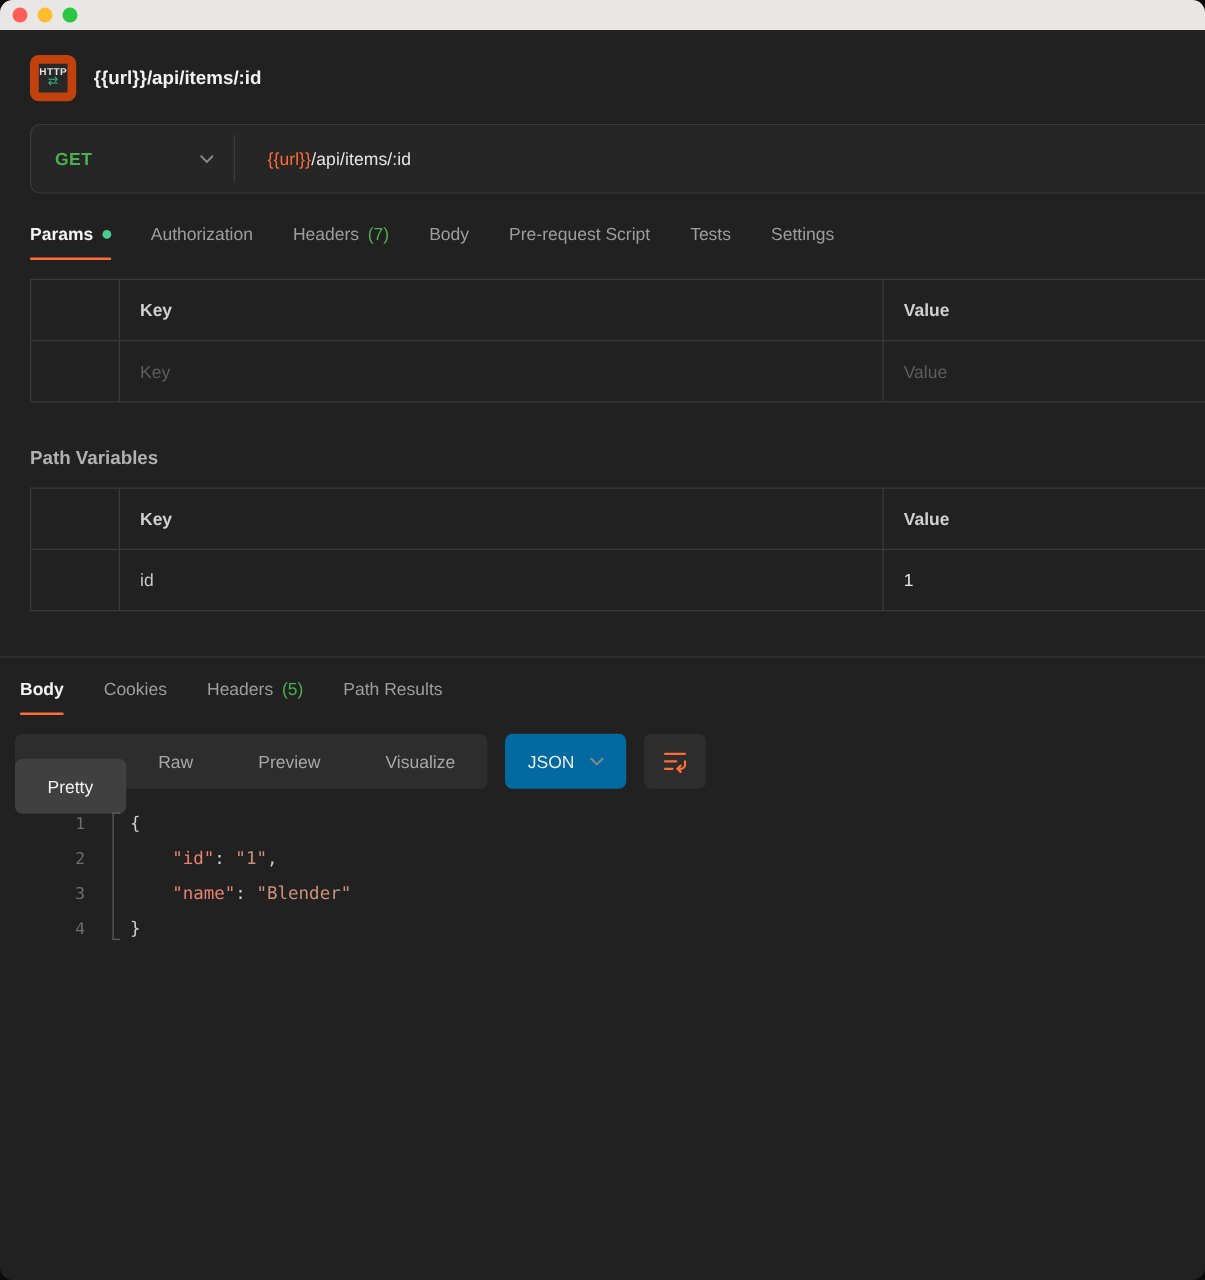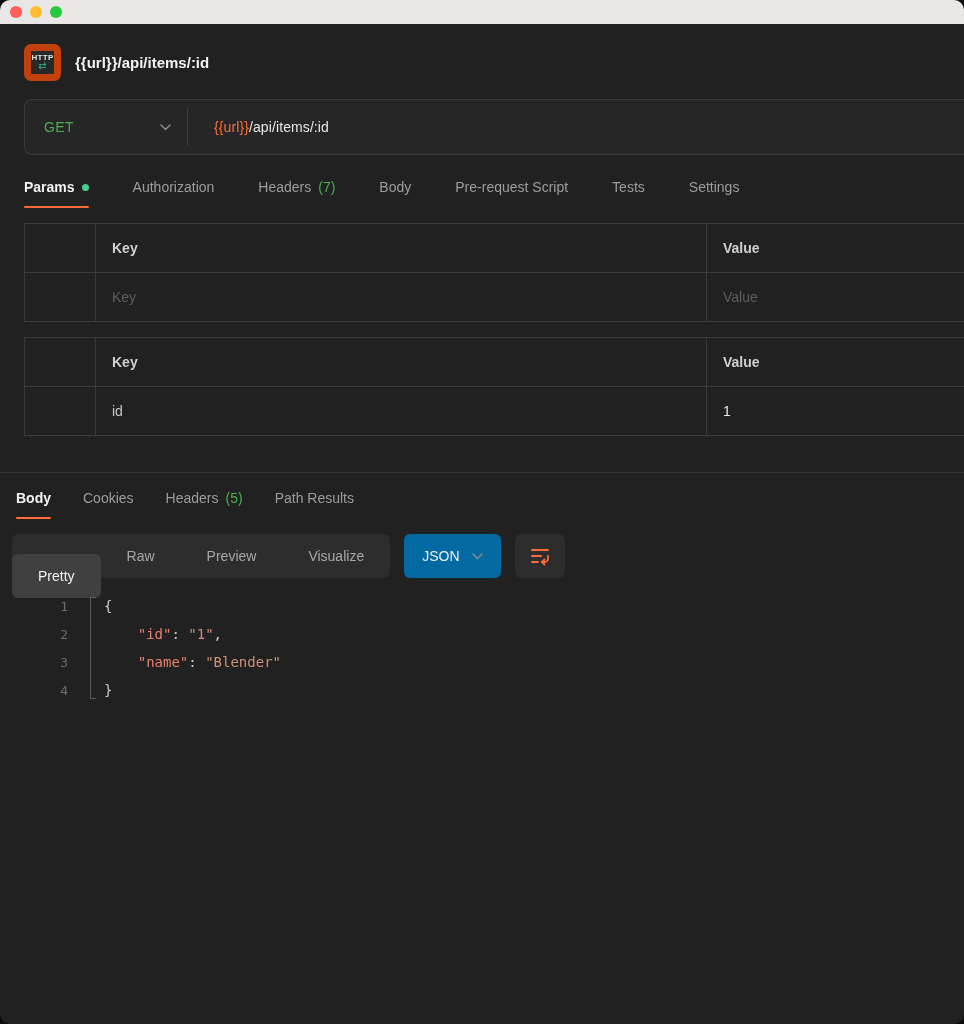--- a/index.html
+++ b/index.html
@@ -25,28 +25,28 @@
   .http-badge .txt { font-size:8px; font-weight:700; color:#e3e3e3; letter-spacing:.3px; }
   .http-badge .arrows { font-size:10px; color:#2eb88a; margin-top:-1px; }
   .req-title { font-size:15px; font-weight:700; color:#f2f2f2; }
 
   
   .url-bar { margin-left:24px; width:calc(100% - 24px); height:56px; background:#262626;
     border:1px solid #3a3a3a; border-right:none; border-radius:8px 0 0 8px;
     display:flex; align-items:center; margin-top:4px; }
   .method-select { width:162px; height:100%; display:flex; align-items:center; justify-content:space-between;
     padding:0 16px 0 19px; cursor:pointer; flex:none; }
-  .method { color:#4caf50; font-weight:400; font-size:14px; letter-spacing:.4px; }
+  .method { color:#4caf50; font-weight:700; font-size:14px; letter-spacing:.4px; }
   .vdiv { width:1px; height:38px; background:#3d3d3d; flex:none; }
   .url-input { padding-left:26px; font-size:14px; color:#e6e6e6; font-weight:500; letter-spacing:.1px; }
   .url-var { color:#ff6c37; }
   .chev { width:11px; height:7px; flex:none; }
 
   
-  .tabs { display:flex; gap:44px; padding:24px 24px 0 24px; }
+  .tabs { display:flex; gap:32px; padding:24px 24px 0 24px; }
   .tab { position:relative; font-size:14px; color:#9d9d9d; padding-bottom:13px; cursor:pointer;
     display:flex; align-items:center; gap:7px; white-space:nowrap; }
   .tab.active { color:#f3f3f3; font-weight:600; }
   .tab.active::after { content:""; position:absolute; left:0; right:0; bottom:0; height:2px; background:#ff6c37; border-radius:2px; }
   .tab .count { color:#4caf50; }
   .dot { width:7px; height:7px; border-radius:50%; background:#49cc90; display:inline-block; }
 
   .section-title { padding:25px 24px 0 24px; font-size:15px; font-weight:700; color:#b1b1b1; }
 
   
@@ -148,20 +148,21 @@
       <div class="cell head">Key</div>
       <div class="cell head">Value</div>
     </div>
     <div class="trow">
       <div class="cell"></div>
       <div class="cell placeholder">Key</div>
       <div class="cell placeholder">Value</div>
     </div>
   </div>
 
+  <div class="section-title" style="padding-top:36px;">Path Variables</div>
 
   <div class="param-table">
     <div class="trow">
       <div class="cell"></div>
       <div class="cell head">Key</div>
       <div class="cell head">Value</div>
     </div>
     <div class="trow">
       <div class="cell"></div>
       <div class="cell key-val">id</div>

